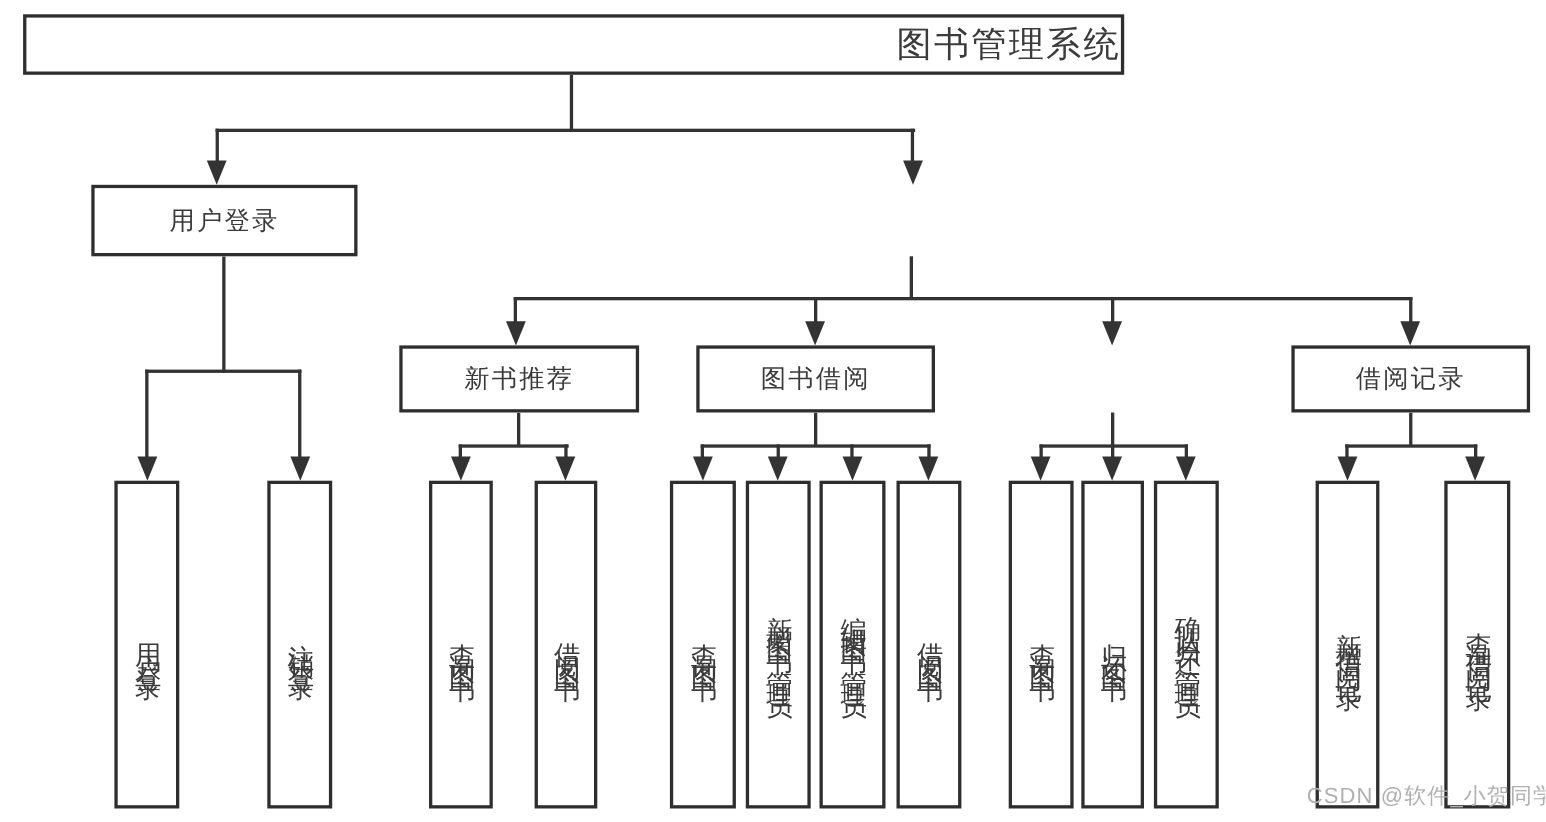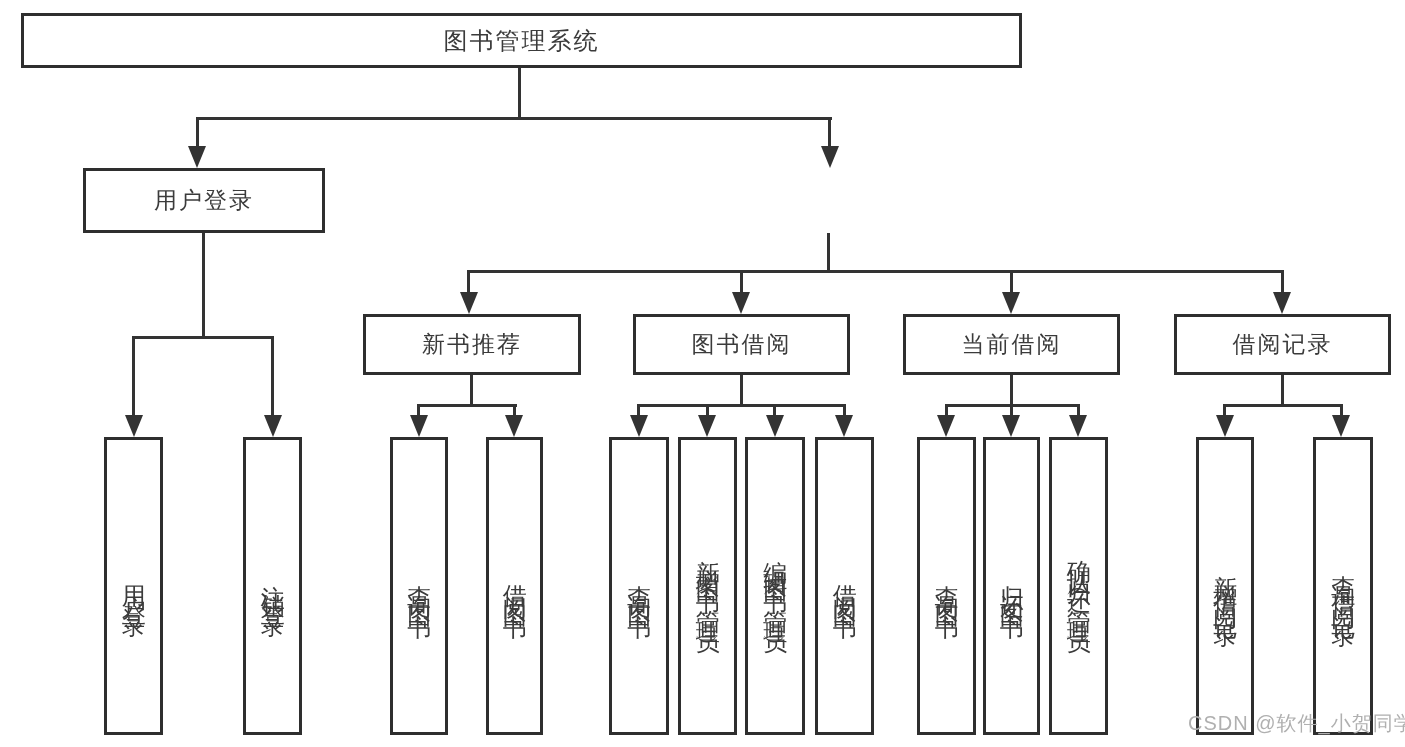--- a/index.html
+++ b/index.html
@@ -6,21 +6,21 @@
   .canvas{
     position:relative;width:1405px;height:747px;background:#ffffff;
     font-family:"Liberation Sans",sans-serif;overflow:hidden;
   }
   .box{
     position:absolute;box-sizing:border-box;background:#ffffff;
     border:3px solid #2e2e2e;display:flex;align-items:center;justify-content:center;
     color:#3b3b3b;z-index:2;
   }
   .box.hbox{font-size:23px;letter-spacing:2px;white-space:nowrap;}
-  .box.rootbox{font-size:24px;letter-spacing:2px;}
+  .box.rootbox{font-size:32px;letter-spacing:2px;justify-content:flex-end;}
   .leaf .lbl{
     writing-mode:vertical-rl;text-orientation:mixed;
     font-size:24px;letter-spacing:10px;line-height:1.1;white-space:nowrap;
   }
   .vline{position:absolute;width:3px;background:#333333;z-index:1;}
   .hline{position:absolute;height:3px;background:#333333;z-index:1;}
   .arrow{
     position:absolute;width:0;height:0;z-index:1;
     border-left:9px solid transparent;border-right:9px solid transparent;
     border-top:22px solid #333333;
@@ -66,23 +66,20 @@
   <div class="arrow" style="left:460px;top:292px"></div>
   <div class="arrow" style="left:732px;top:292px"></div>
   <div class="arrow" style="left:1002px;top:292px"></div>
   <div class="arrow" style="left:1273px;top:292px"></div>
 
   <div class="box hbox" style="left:633px;top:314px;width:217px;height:61px">
     <span class="lbl">图书借阅</span>
   </div>
   <div class="box hbox" style="left:363px;top:314px;width:218px;height:61px">
     <span class="lbl">新书推荐</span>
-  </div>
-  <div class="box hbox" style="left:903px;top:314px;width:217px;height:61px">
-    <span class="lbl">当前借阅</span>
   </div>
   <div class="box hbox" style="left:1174px;top:314px;width:217px;height:61px">
     <span class="lbl">借阅记录</span>
   </div>
 
   <div class="vline" style="left:470px;top:375px;height:31px"></div>
   <div class="vline" style="left:740px;top:375px;height:31px"></div>
   <div class="vline" style="left:1010px;top:375px;height:31px"></div>
   <div class="vline" style="left:1281px;top:375px;height:31px"></div>
 

